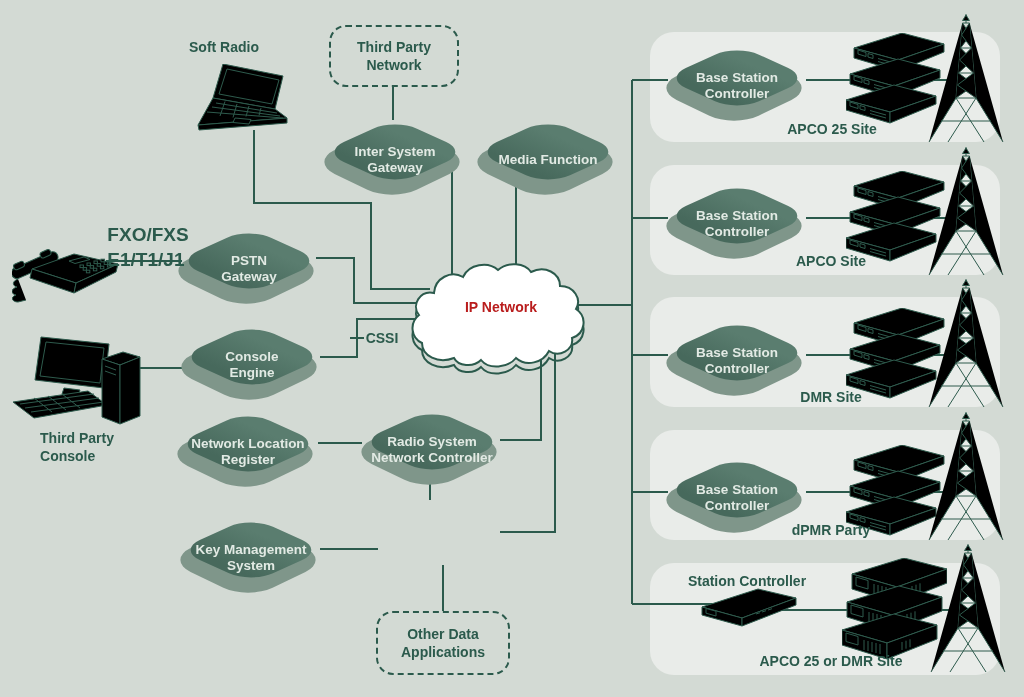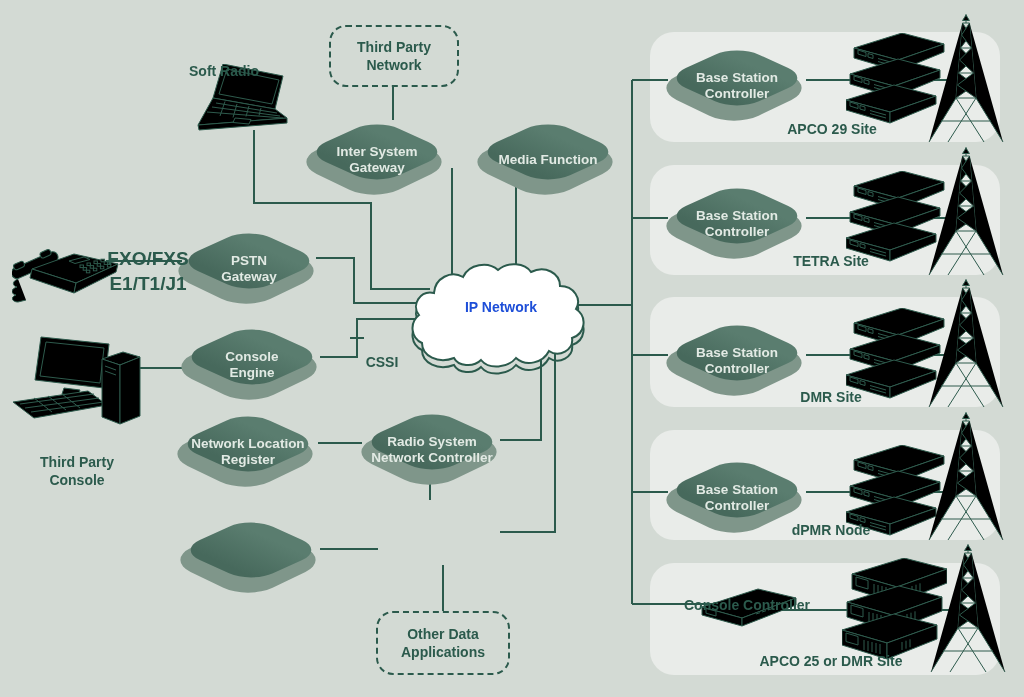--- a/index.html
+++ b/index.html
@@ -42,30 +42,30 @@
     background:transparent;
   }
   .dashbox .dash-label{
     text-align:center;font-weight:bold;font-size:14px;line-height:1.3;
     color:#2b5a4c;white-space:pre-line;
   }
   
   .free-label{
     position:absolute;transform:translate(-50%,-50%);
     font-weight:bold;font-size:14px;line-height:1.3;color:#2b5a4c;
-    text-align:center;white-space:pre-line;margin-top:24px;
+    white-space:pre-line;
   }
   .free-label.small{font-size:19px;}
   .site-label{
     position:absolute;transform:translate(-50%,-50%);
     font-weight:bold;font-size:14px;color:#2b5a4c;white-space:nowrap;
   }
   .cloud-label{
     position:absolute;transform:translate(-50%,-50%);
-    font-weight:bold;font-size:14px;color:#1d4ed8;white-space:nowrap;
+    font-weight:bold;font-size:14px;color:#b91c1c;white-space:nowrap;
   }
   .icon-svg{position:absolute;stroke:#2e5b4d;}
   .edges polyline{fill:none;stroke:#2b5a4c;stroke-width:2;}
 </style>
 </head>
 <body>
 
 <div class="canvas">
 
   <svg width="0" height="0" style="position:absolute" aria-hidden="true">
@@ -240,21 +240,21 @@
   </svg>
 
   <svg class="abs" width="184" height="126" style="left:408px;top:260px">
     <g>
       <path d="M 46,98 C 30,104 14,96 14,83 C 3,78 1,63 11,55 C 3,45 12,30 26,33 C 27,18 43,10 55,17 C 61,4 80,1 90,10 C 100,1 117,3 123,12 C 137,5 152,13 152,26 C 166,26 174,39 168,49 C 180,57 177,74 164,78 C 166,90 151,98 141,91 C 135,103 118,107 108,98 C 100,108 81,110 73,100 C 65,108 50,106 46,98 Z" transform="translate(0,7)" fill="none" stroke="#2b5a4c" stroke-width="2"></path>
       <path d="M 46,98 C 30,104 14,96 14,83 C 3,78 1,63 11,55 C 3,45 12,30 26,33 C 27,18 43,10 55,17 C 61,4 80,1 90,10 C 100,1 117,3 123,12 C 137,5 152,13 152,26 C 166,26 174,39 168,49 C 180,57 177,74 164,78 C 166,90 151,98 141,91 C 135,103 118,107 108,98 C 100,108 81,110 73,100 C 65,108 50,106 46,98 Z" fill="#ffffff" stroke="#2b5a4c" stroke-width="2"></path>
     </g>
   </svg>
   <div class="cloud-label" style="left:501px;top:307px">IP Network</div>
 
-  <div class="tile" style="left:377px;top:152px">
+  <div class="tile" style="left:395px;top:152px">
     <div class="back"></div>
     <div class="front"></div>
     <div class="lbl">Inter System
 Gateway</div>
   </div>
   <div class="tile" style="left:548px;top:152px">
     <div class="back"></div>
     <div class="front"></div>
     <div class="lbl">Media Function</div>
   </div>
@@ -278,20 +278,22 @@
   </div>
   <div class="tile" style="left:248px;top:444px">
     <div class="back"></div>
     <div class="front"></div>
     <div class="lbl">Network Location
 Register</div>
   </div>
   <div class="tile" style="left:251px;top:550px">
     <div class="back"></div>
     <div class="front"></div>
+    <div class="lbl">Key Management
+System</div>
   </div>
   <div class="tile" style="left:737px;top:78px">
     <div class="back"></div>
     <div class="front"></div>
     <div class="lbl">Base Station
 Controller</div>
   </div>
   <div class="tile" style="left:737px;top:216px">
     <div class="back"></div>
     <div class="front"></div>
@@ -365,21 +367,21 @@
   <svg class="abs icon-svg" width="100" height="48" style="left:700px;top:588px">
       <use href="#sym-1u"></use>
     </svg>
 
   <div class="free-label" style="left:224px;top:47px">Soft Radio</div>
   <div class="free-label small" style="left:148px;top:248px">FXO/FXS
 E1/T1/J1</div>
   <div class="free-label" style="left:77px;top:447px">Third Party
 Console</div>
   <div class="free-label" style="left:382px;top:338px">CSSI</div>
-  <div class="free-label" style="left:747px;top:581px">Console Controller</div>
-
-  <div class="site-label" style="left:832px;top:129px">APCO 29 Site</div>
-  <div class="site-label" style="left:831px;top:261px">TETRA Site</div>
+  <div class="free-label" style="left:747px;top:581px">Station Controller</div>
+
+  <div class="site-label" style="left:832px;top:129px">APCO 25 Site</div>
+  <div class="site-label" style="left:831px;top:261px">APCO Site</div>
   <div class="site-label" style="left:831px;top:397px">DMR Site</div>
-  <div class="site-label" style="left:831px;top:530px">dPMR Node</div>
+  <div class="site-label" style="left:831px;top:530px">dPMR Party</div>
   <div class="site-label" style="left:831px;top:661px">APCO 25 or DMR Site</div>
 
 </div>
 
 </body></html>

